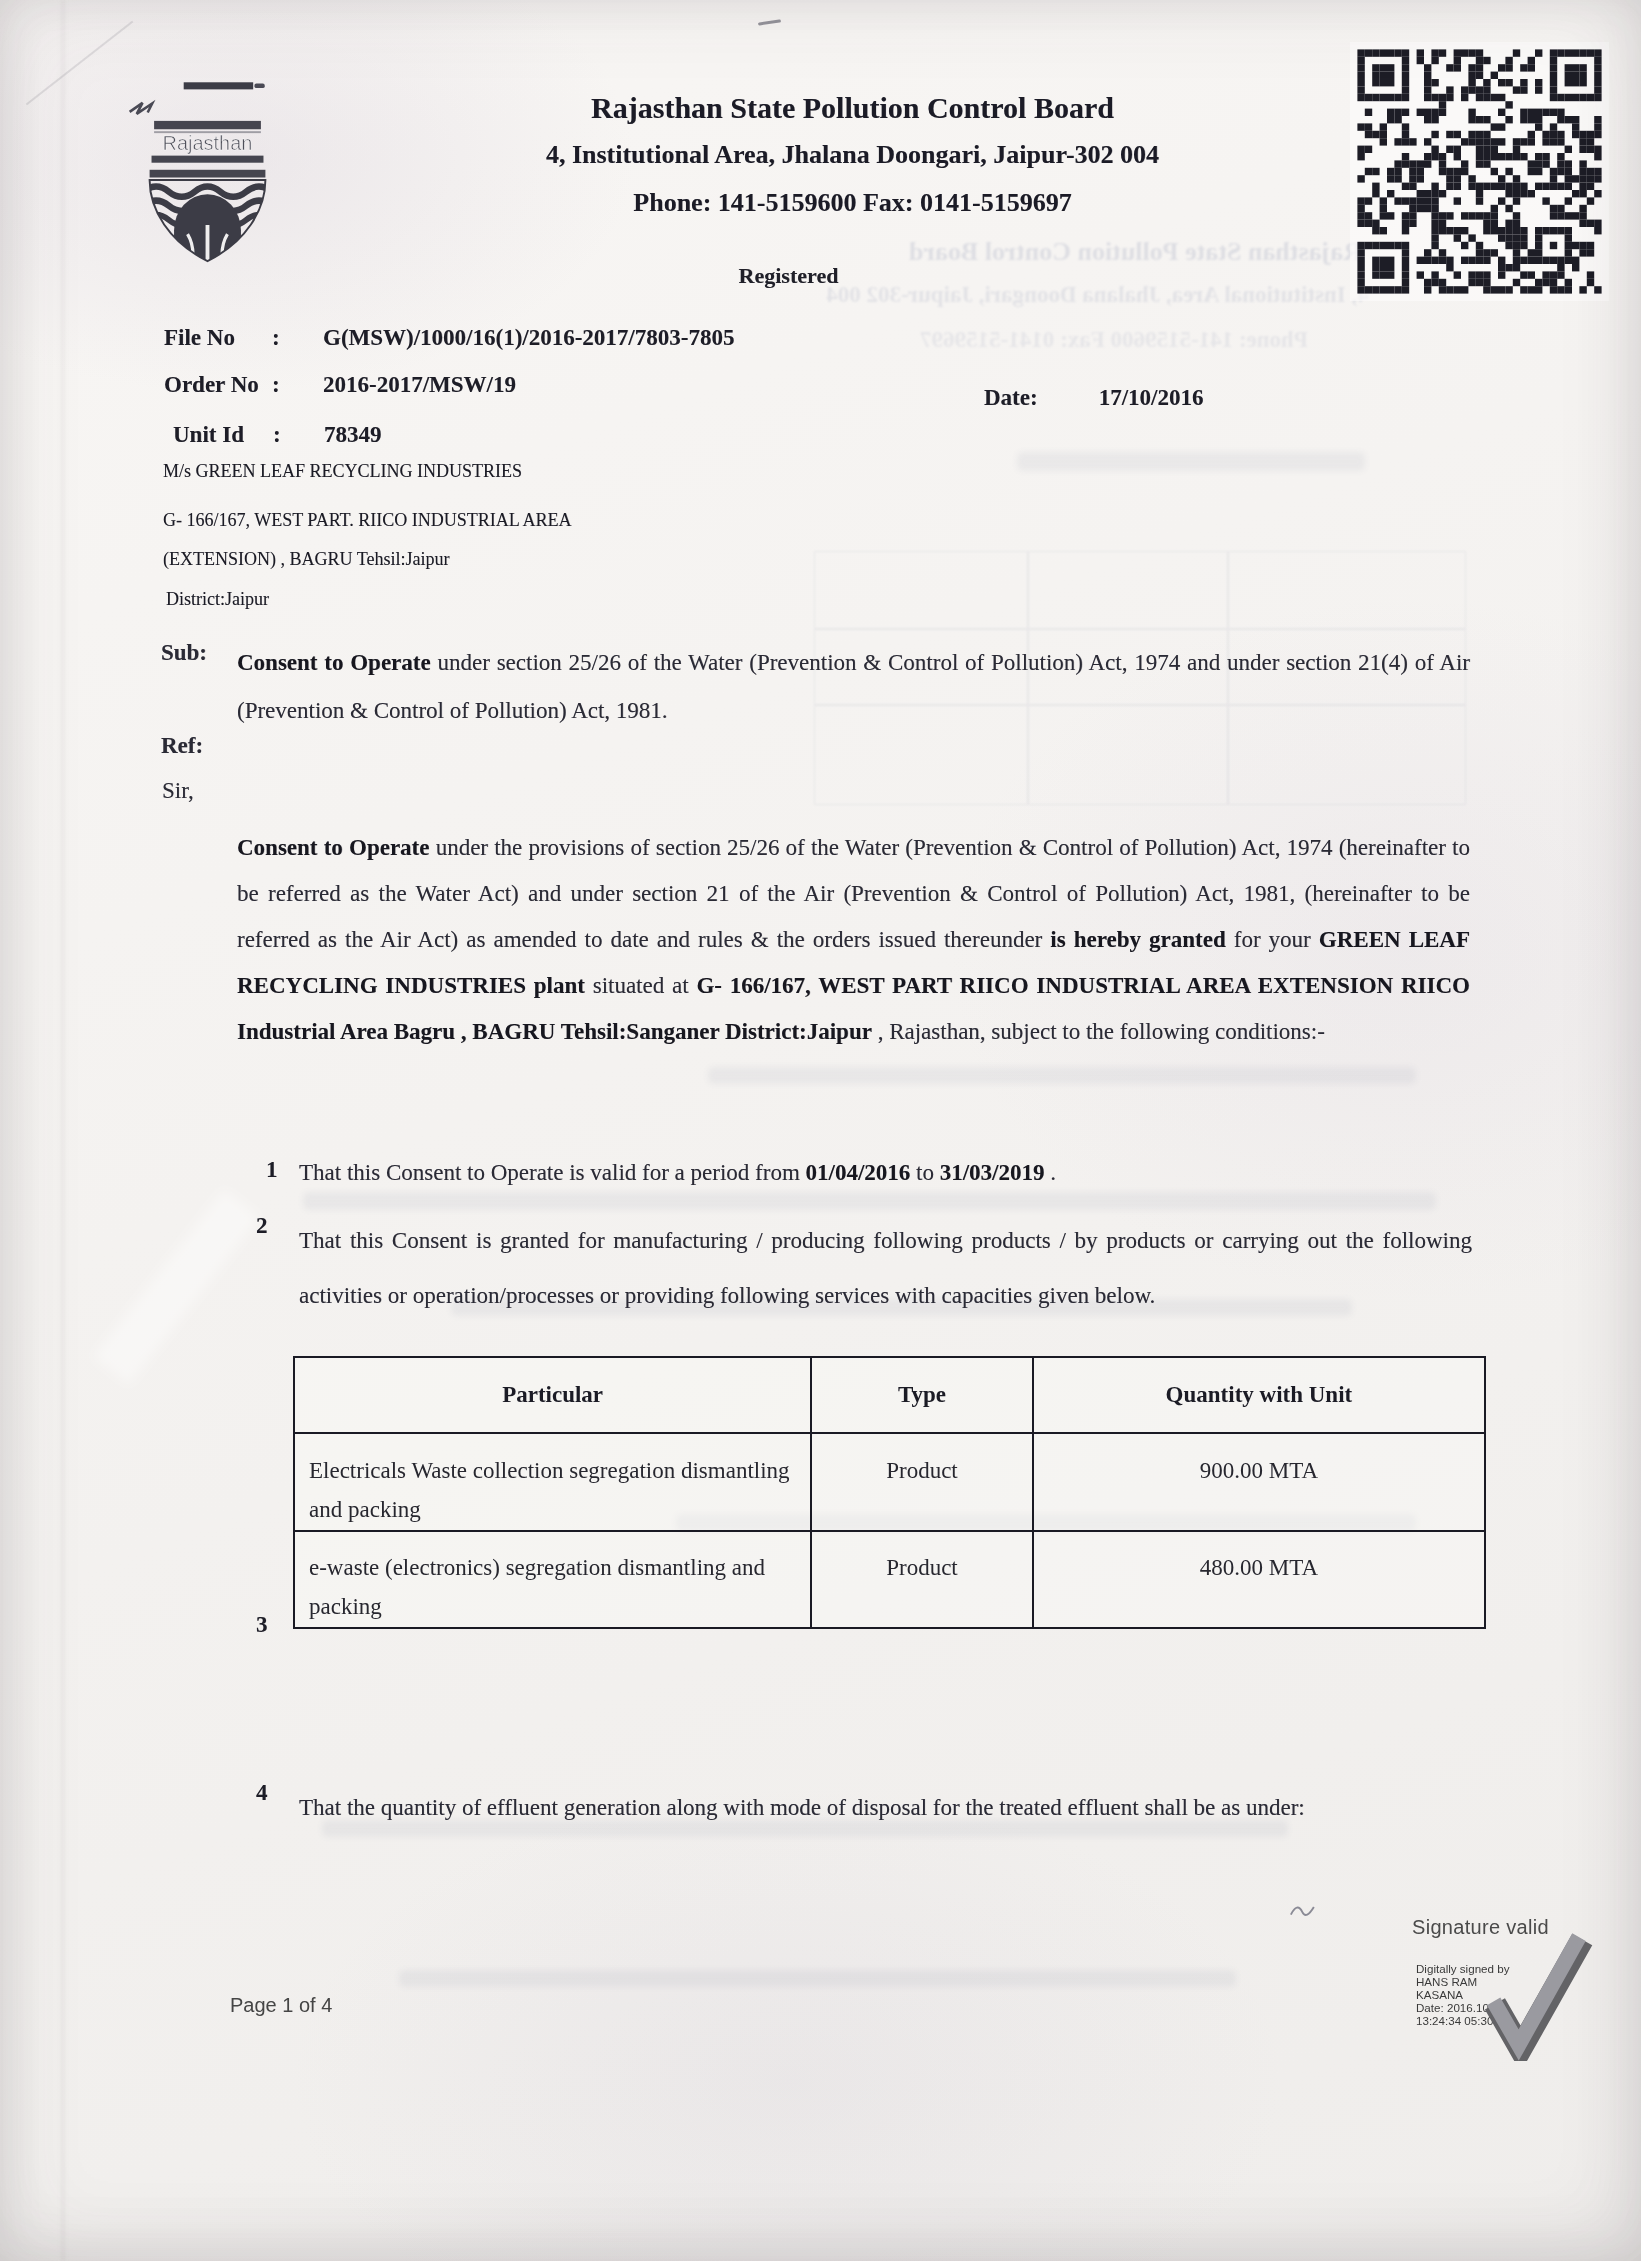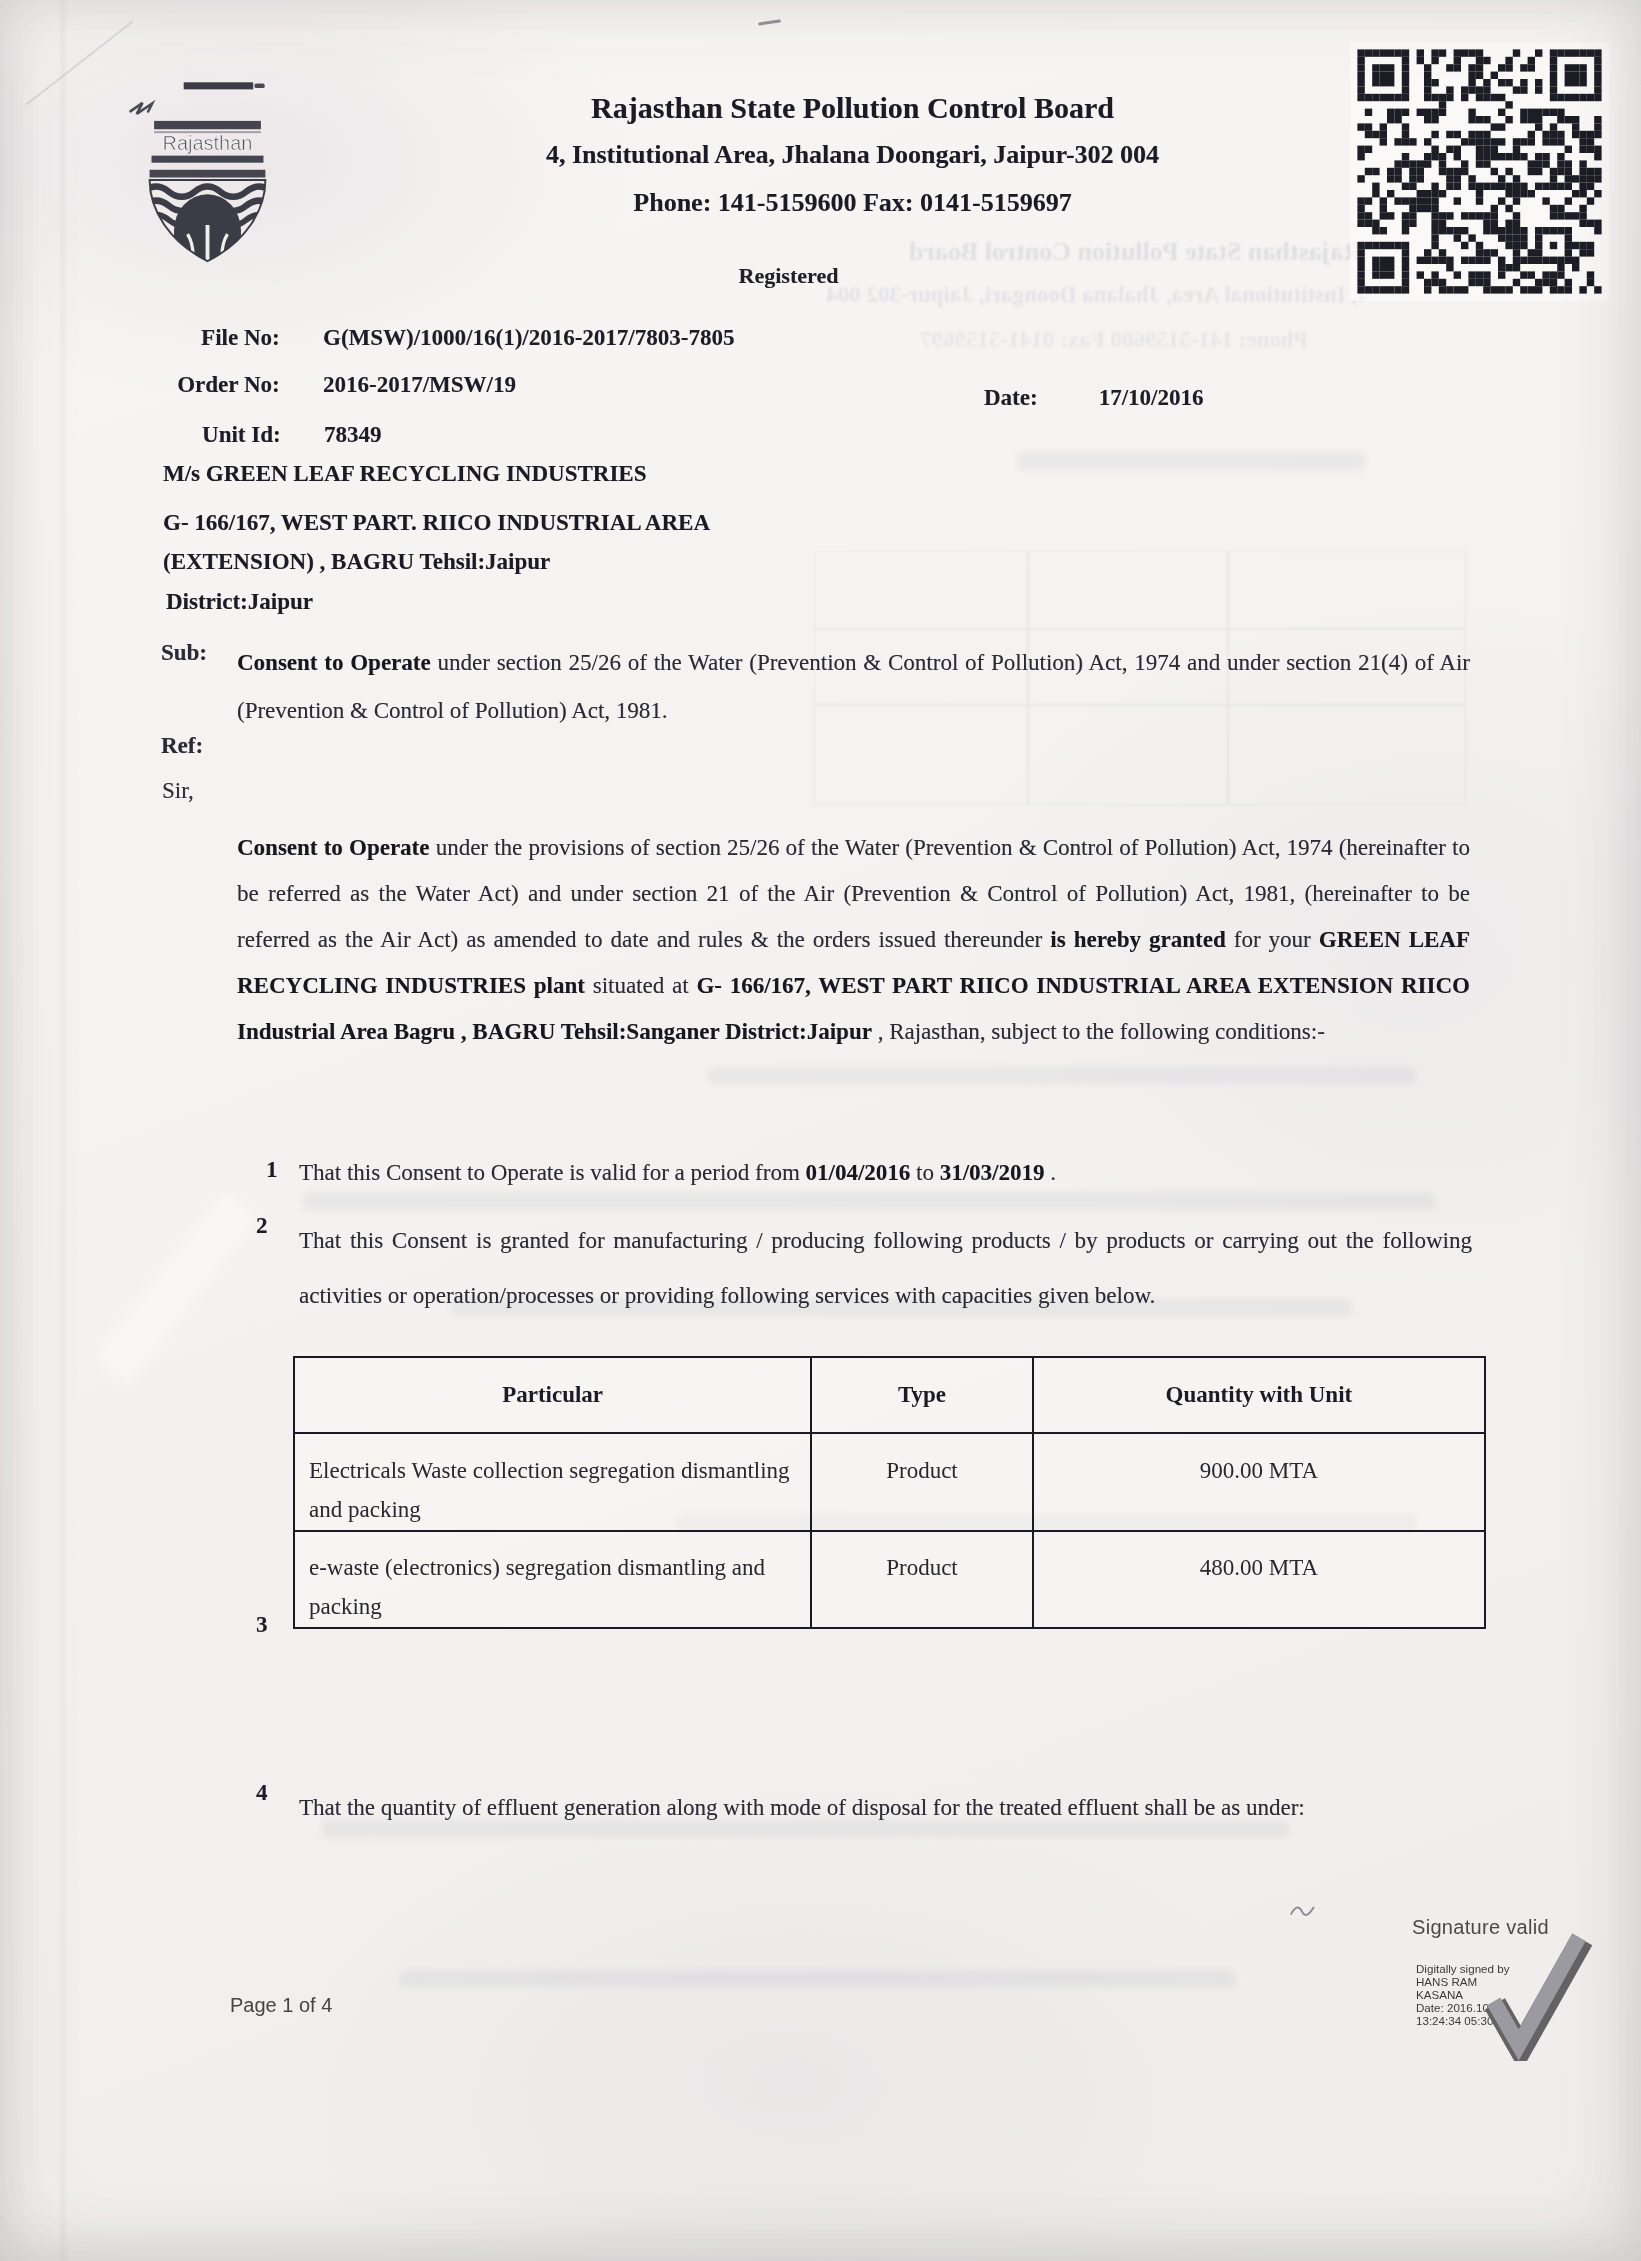--- a/index.html
+++ b/index.html
@@ -21,25 +21,25 @@
   .b{font-weight:bold;color:#17171f;}
   .serif-txt{text-shadow:0.3px 0.3px 0.5px rgba(35,35,46,0.35);}
   .center{text-align:center;}
   .justify{text-align:justify;}
   
   .org-title{font-size:30px;font-weight:bold;color:#1b1b26;}
   .org-sub{font-size:26px;font-weight:bold;color:#1b1b26;}
   .registered{font-size:22px;font-weight:bold;color:#202029;}
   
   .meta-row{font-size:23px;font-weight:bold;color:#1d1d27;white-space:nowrap;}
-  .meta-label{display:inline-block;width:108px;text-align:right;}
+  .meta-label{display:inline-block;width:108px;}
   .meta-colon{display:inline-block;width:14px;}
   .meta-value{margin-left:37px;margin-top:8px;}
   
-  .addr{font-size:23px;font-weight:bold;color:#1b1b25;white-space:nowrap;}
+  .addr{font-size:18px;font-weight:normal;color:#1b1b25;white-space:nowrap;}
   
   .lt{font-size:23px;line-height:48px;color:#2a2a35;}
   .lt-tight{font-size:23px;color:#2a2a35;}
   .body-par{font-size:23px;line-height:46px;color:#2a2a35;}
   .cond{font-size:23px;line-height:55px;color:#2a2a35;}
   .cond-num{font-size:23px;font-weight:bold;color:#1d1d27;}
   
   table.prod{border-collapse:collapse;background:rgba(252,251,250,0.35);}
   table.prod, table.prod th, table.prod td{border:2.6px solid #1a1a24;}
   table.prod th{font-size:23px;font-weight:bold;color:#1b1b25;text-align:center;vertical-align:middle;height:72px;}

